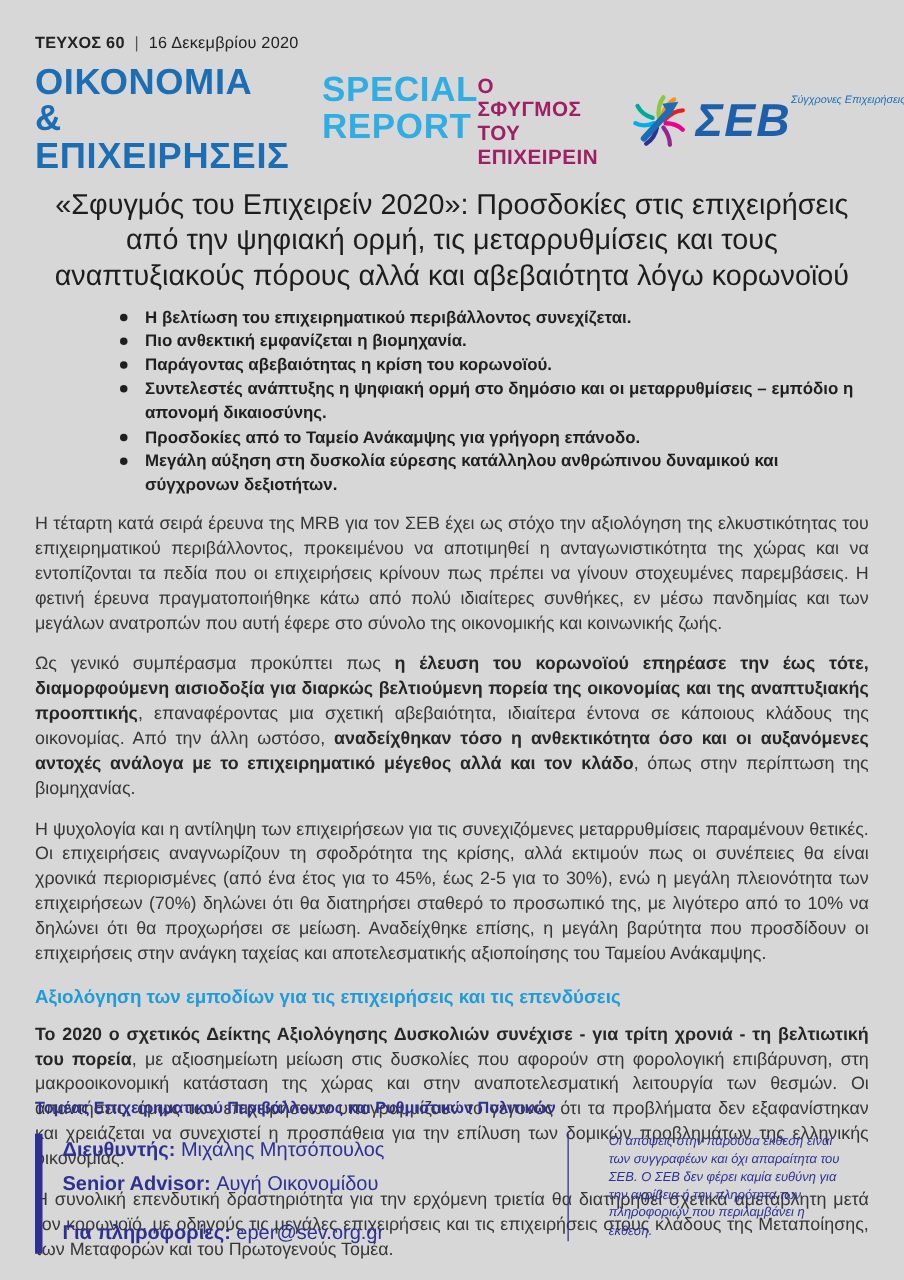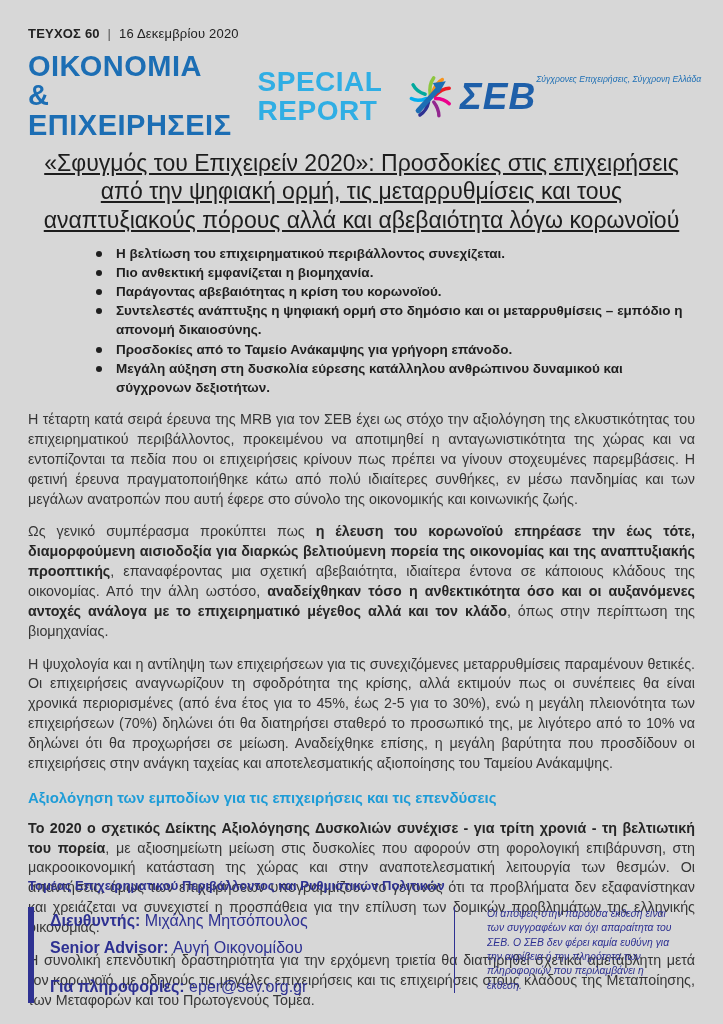--- a/index.html
+++ b/index.html
@@ -40,21 +40,20 @@
   .logo-top{display:flex;align-items:center;}
   .logo-mark{width:52px;height:50px;}
   .logo-word{color:#1e5fa9;font-size:37px;font-weight:800;font-style:italic;letter-spacing:1px;line-height:1;margin-left:2px;}
   .logo-tagline{color:#1c6eb4;font-size:8.6px;font-style:italic;margin-top:3px;white-space:nowrap;}
 
   
   .headline{
     margin:14px auto 0 auto;max-width:648px;text-align:center;
     color:var(--headline);font-size:23px;font-weight:400;line-height:1.23;
     font-stretch:condensed;
-    text-decoration:underline;
   }
 
   
   .bullets{margin:10px 0 0 66px;max-width:600px;list-style:none;}
   .bullets li{
     position:relative;padding-left:22px;
     color:#1f1f1f;font-weight:bold;font-size:13.5px;line-height:1.42;
   }
   .bullets li::before{
     content:"";position:absolute;left:2px;top:7px;width:6px;height:6px;border-radius:50%;background:#1f1f1f;
@@ -94,20 +93,21 @@
   </div>
 
   <div class="masthead">
     <div class="brand">
       <div>ΟΙΚΟΝΟΜΙΑ &amp;</div>
       <div>ΕΠΙΧΕΙΡΗΣΕΙΣ</div>
     </div>
     <div class="vbar b1"></div>
     <div class="series">
       <div class="series-title">SPECIAL REPORT</div>
+      <div class="series-subtitle">Ο ΣΦΥΓΜΟΣ ΤΟΥ ΕΠΙΧΕΙΡΕΙΝ</div>
     </div>
     <div class="vbar b2"></div>
     <div class="logo">
       <div class="logo-top">
         <svg class="logo-mark" viewBox="0 0 60 58" aria-hidden="true">
           <g transform="translate(28,30)" fill="none" stroke-linecap="round">
             <path d="M0,-2 Q-2,-14 4,-22" stroke="#8dc63f" stroke-width="4"></path>
             <path d="M2,-3 Q6,-16 14,-20" stroke="#f7941d" stroke-width="4"></path>
             <path d="M5,-1 Q14,-10 22,-10" stroke="#ed1c24" stroke-width="4"></path>
             <path d="M6,2 Q16,2 22,8" stroke="#ec008c" stroke-width="4"></path>

